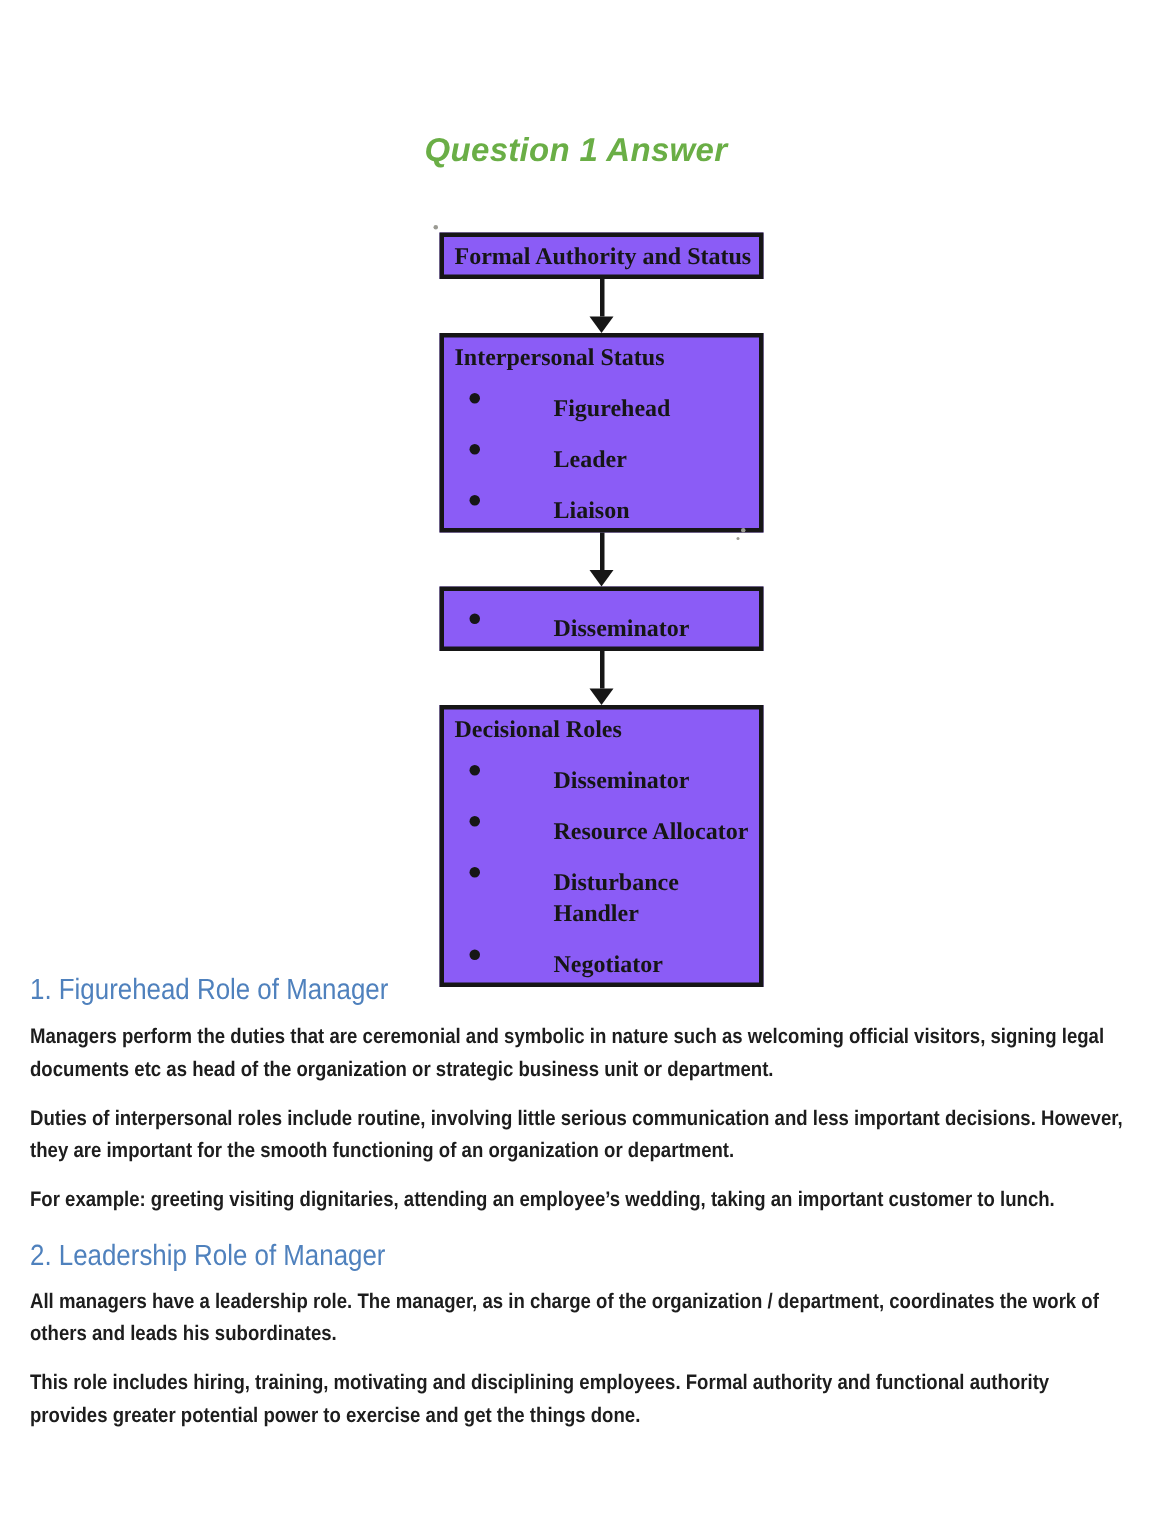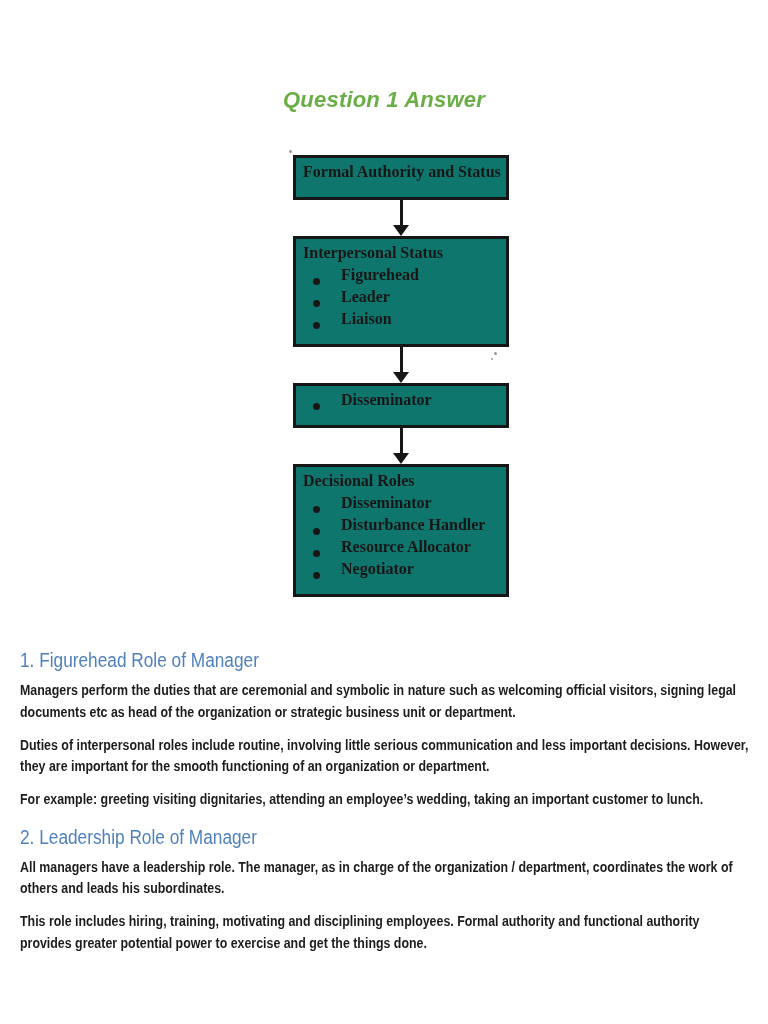--- a/index.html
+++ b/index.html
@@ -28,31 +28,32 @@
   .diagram {
     position: absolute;
     left: 293px; top: 155px;
     width: 216px;
     font-family: "Liberation Serif", serif;
     color: var(--ink, #161616);
     background: transparent;
   }
   .flow-box {
     border: 3px solid var(--ink, #161616);
-    background: #0f766e;
-    padding: 2px 5px 15px 7px;
+    background: #8b5cf6;
+    padding: 2px 5px 1px 7px;
     font-weight: bold;
     font-size: 16px;
   }
   .flow-title { line-height: 21px; padding-top: 1px; }
   .flow-item {
     display: flex;
-    align-items: flex-end;
+    align-items: flex-start;
     line-height: 21px;
-    margin-top: 1px;
+    margin-top: 13px;
+    gap: 28px;
   }
   .bullet {
     width: 7px; height: 7px;
     border-radius: 50%;
     background: var(--ink, #161616);
     margin: 0 21px 0 10px;
     flex: 0 0 7px;
   }
   .arrow {
     display: flex;
@@ -144,25 +145,25 @@
       <div class="head"></div>
     </div>
     <div class="flow-box">
       <div class="flow-title">Decisional Roles</div>
       <div class="flow-item">
         <span class="bullet"></span>
         <span>Disseminator</span>
       </div>
       <div class="flow-item">
         <span class="bullet"></span>
-        <span>Disturbance Handler</span>
+        <span>Resource Allocator</span>
       </div>
       <div class="flow-item">
         <span class="bullet"></span>
-        <span>Resource Allocator</span>
+        <span>Disturbance Handler</span>
       </div>
       <div class="flow-item">
         <span class="bullet"></span>
         <span>Negotiator</span>
       </div>
     </div>
   </div>
 
 <span class="speck speck-1"></span>
 <span class="speck speck-2"></span>

